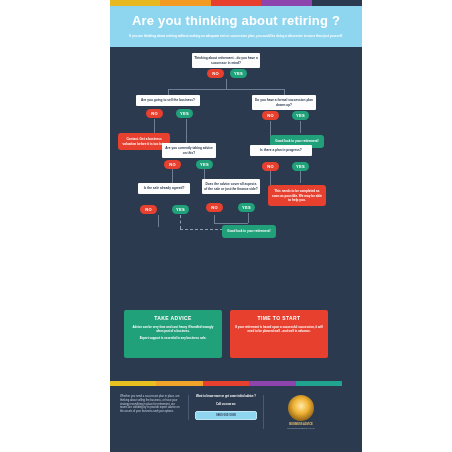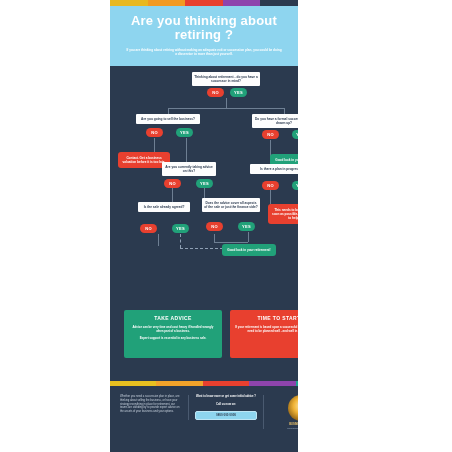--- a/index.html
+++ b/index.html
@@ -1,18 +1,18 @@
 <!DOCTYPE html>
 <html><head>
 <meta charset="utf-8">
 <style>
   html,body{margin:0;padding:0;background:#ffffff;}
   body{width:452px;height:452px;overflow:hidden;font-family:"Liberation Sans",sans-serif;}
   .canvas{position:relative;width:452px;height:452px;background:#ffffff;}
-  .poster{position:absolute;left:110px;top:0;width:188px;height:452px;background:#2b3a4f;overflow:hidden;}
+  .poster{position:absolute;left:110px;top:0;width:252px;height:452px;background:#2b3a4f;overflow:hidden;}
 
   .topbar{display:flex;width:100%;height:6px;}
   .topbar span{height:6px;}
 
   .header{background:#8ed5ef;padding:8px 10px 9px 10px;text-align:center;}
   .header h1{margin:0;color:#ffffff;font-size:13px;line-height:14px;font-weight:bold;letter-spacing:.2px;}
   .header p{margin:6px 6px 0 6px;color:#ffffff;font-size:3.1px;line-height:4.4px;font-weight:bold;}
 
   .flow{position:relative;height:245px;width:232px;}
 

